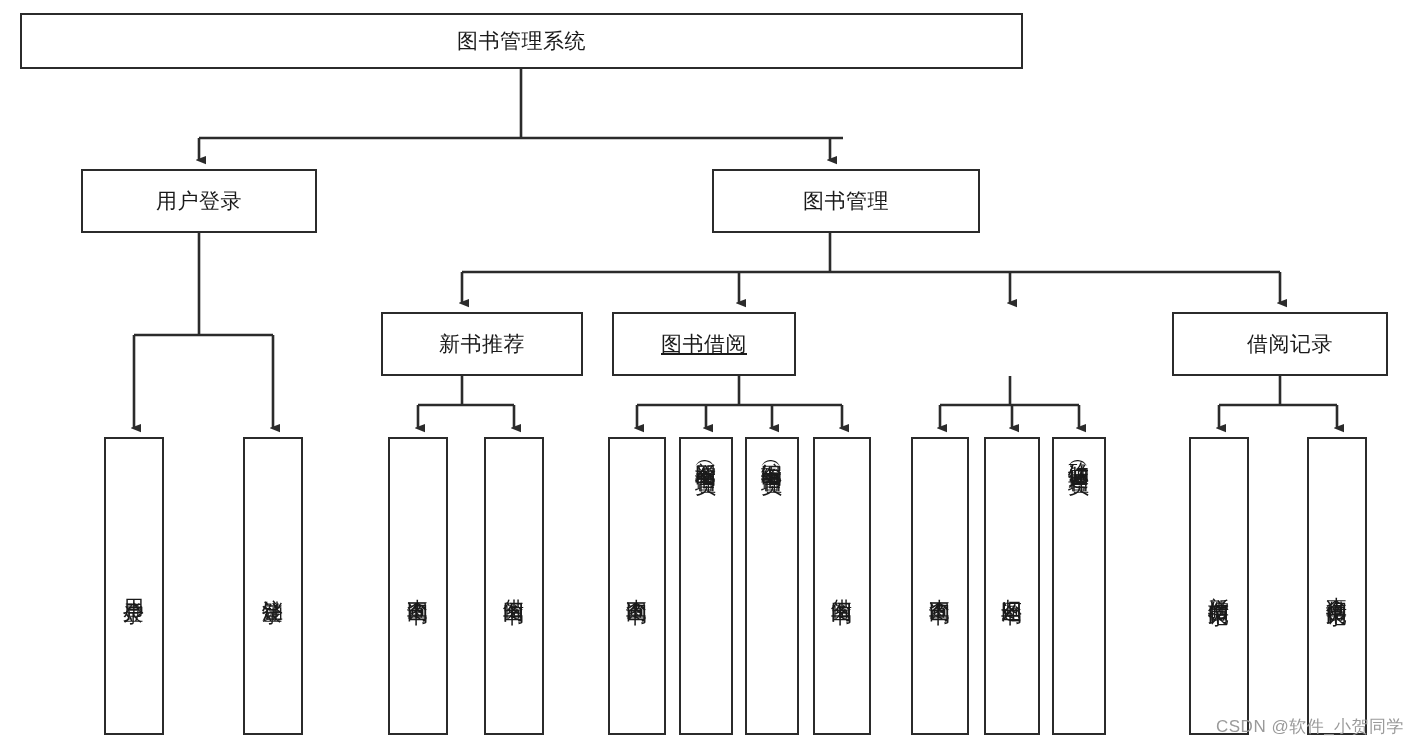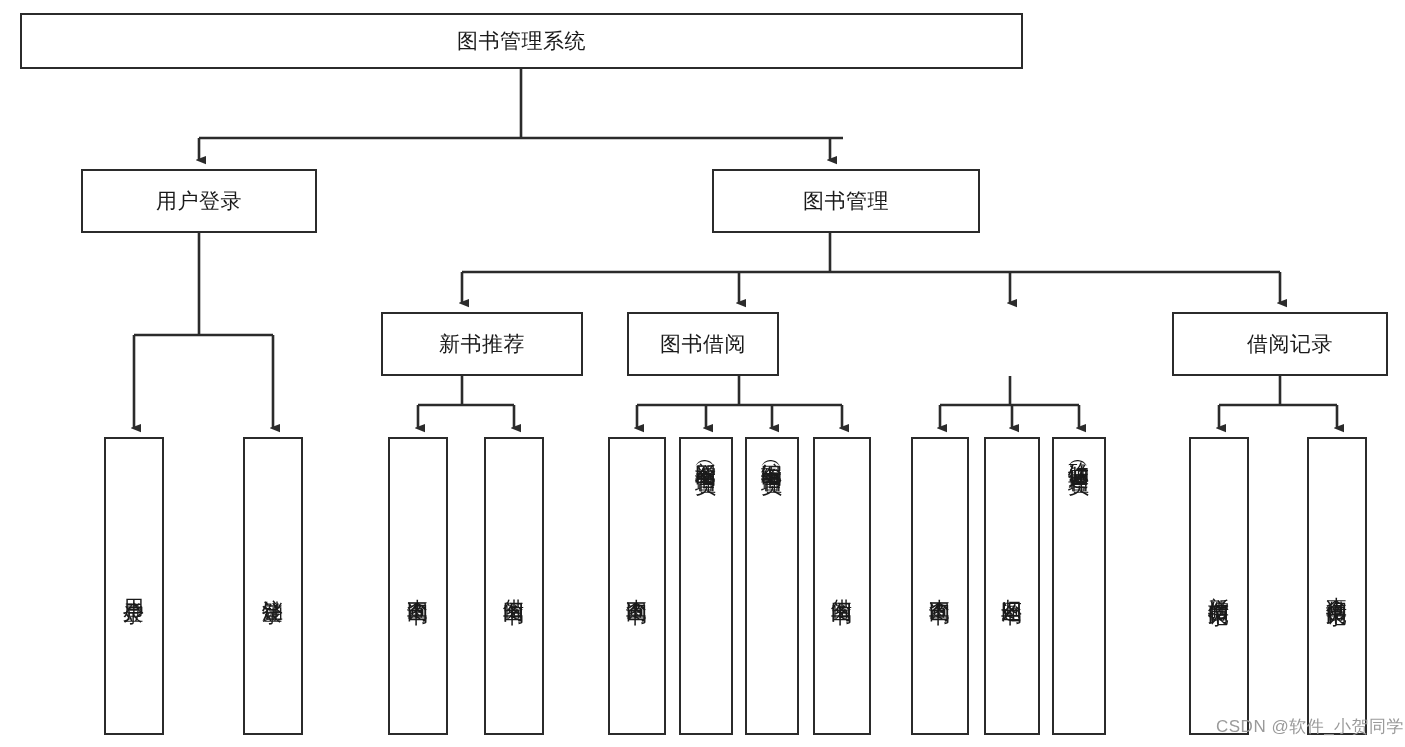--- a/index.html
+++ b/index.html
@@ -129,21 +129,21 @@
   <div class="node horiz" id="node-user-login" style="left: 81px; top: 169px; width: 236px; height: 64px;">
     <span class="label">用户登录</span>
   </div>
   <div class="node horiz" id="node-book-manage" style="left: 712px; top: 169px; width: 268px; height: 64px;">
     <span class="label">图书管理</span>
   </div>
 
   <div class="node horiz" id="node-new-book-rec" style="left: 361px; top: 312px; width: 202px; height: 64px; margin-left: 20px;">
     <span class="label">新书推荐</span>
   </div>
-  <div class="node horiz" id="node-book-borrow" style="left: 627px; top: 312px; width: 152px; height: 64px;">
+  <div class="node horiz" id="node-book-borrow" style="left: 612px; top: 312px; width: 184px; height: 64px; text-decoration: underline;">
     <span class="label">图书借阅</span>
   </div>
   <div class="node horiz" id="node-borrow-record" style="left: 1172px; top: 312px; width: 216px; height: 64px; padding-left: 20px;">
     <span class="label">借阅记录</span>
   </div>
 
   <div class="node vert mid" id="node-leaf-user-login" style="left: 104px; top: 437px; width: 60px; height: 298px;">
     <span class="label">用户登录</span>
   </div>
   <div class="node vert mid" id="node-leaf-logout" style="left: 243px; top: 437px; width: 60px; height: 298px;">

